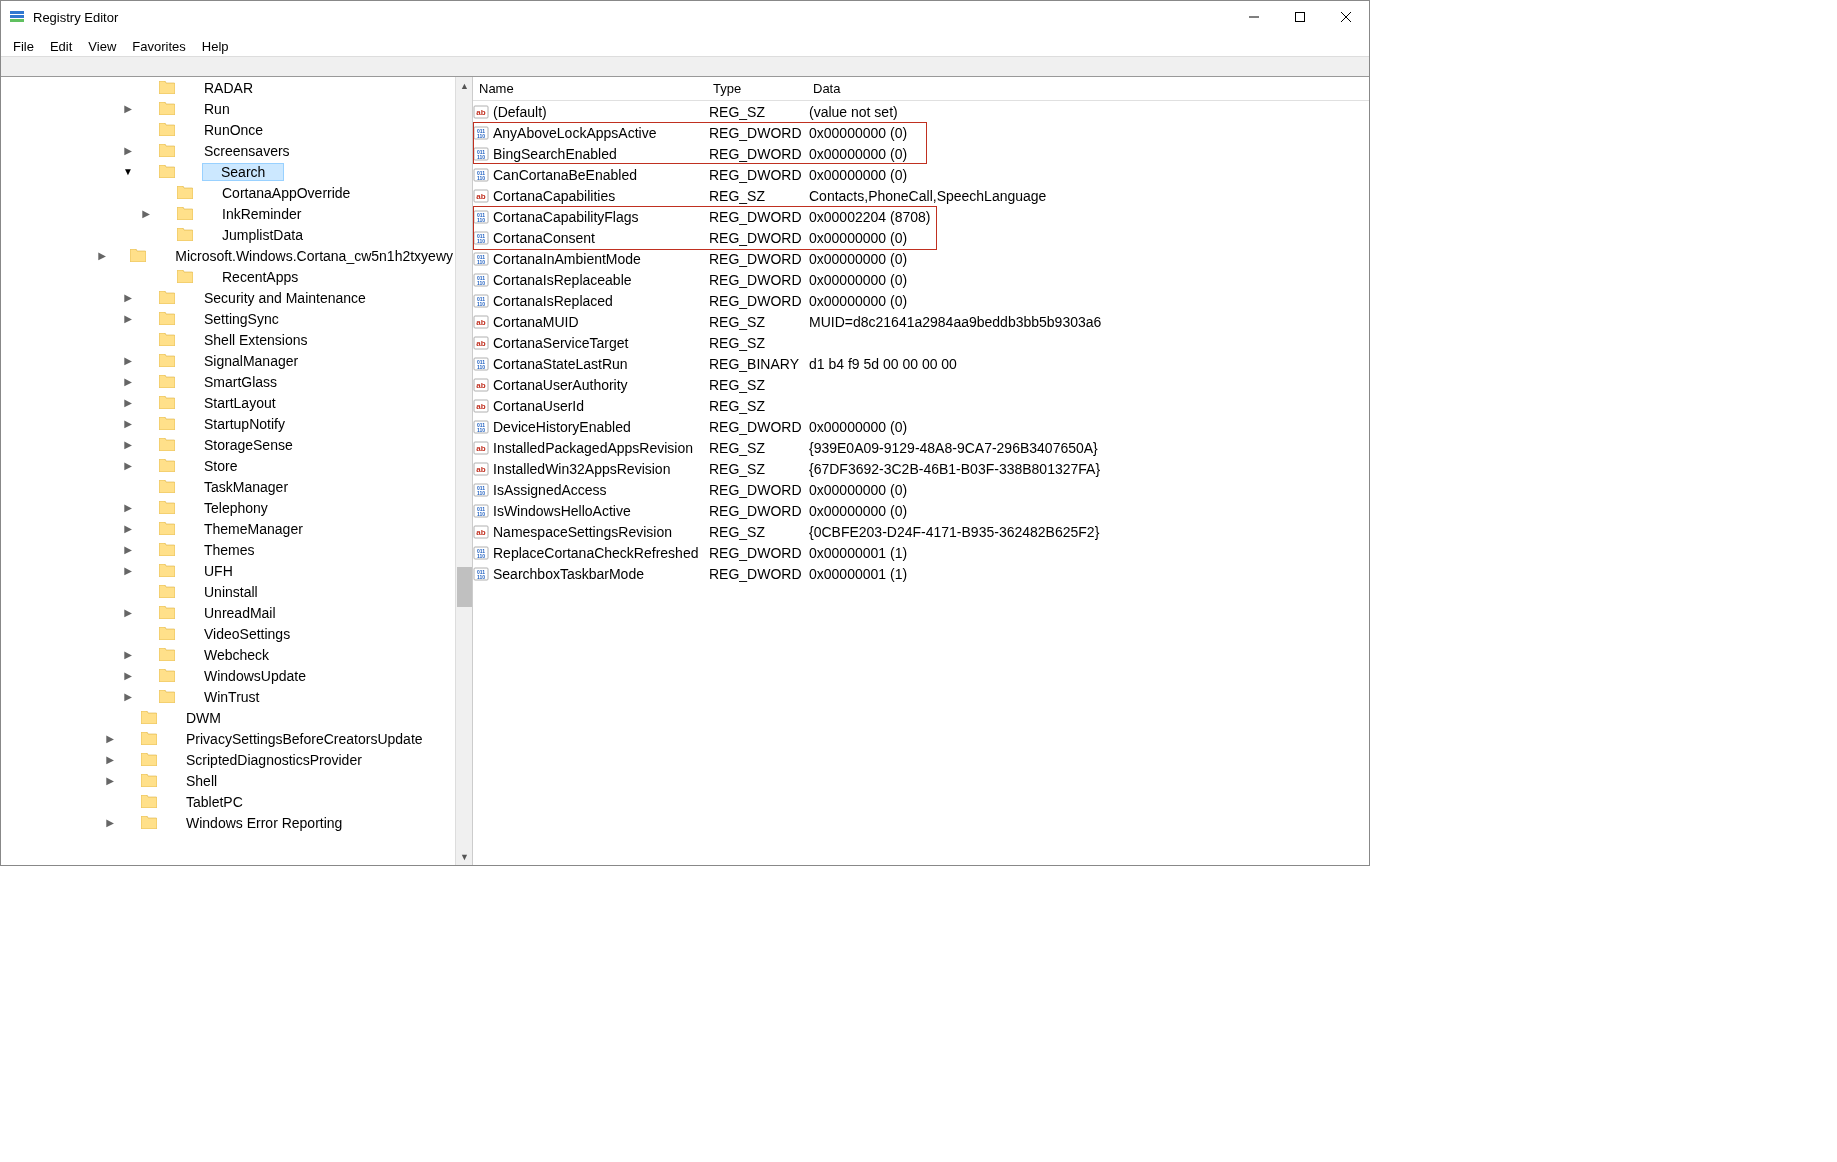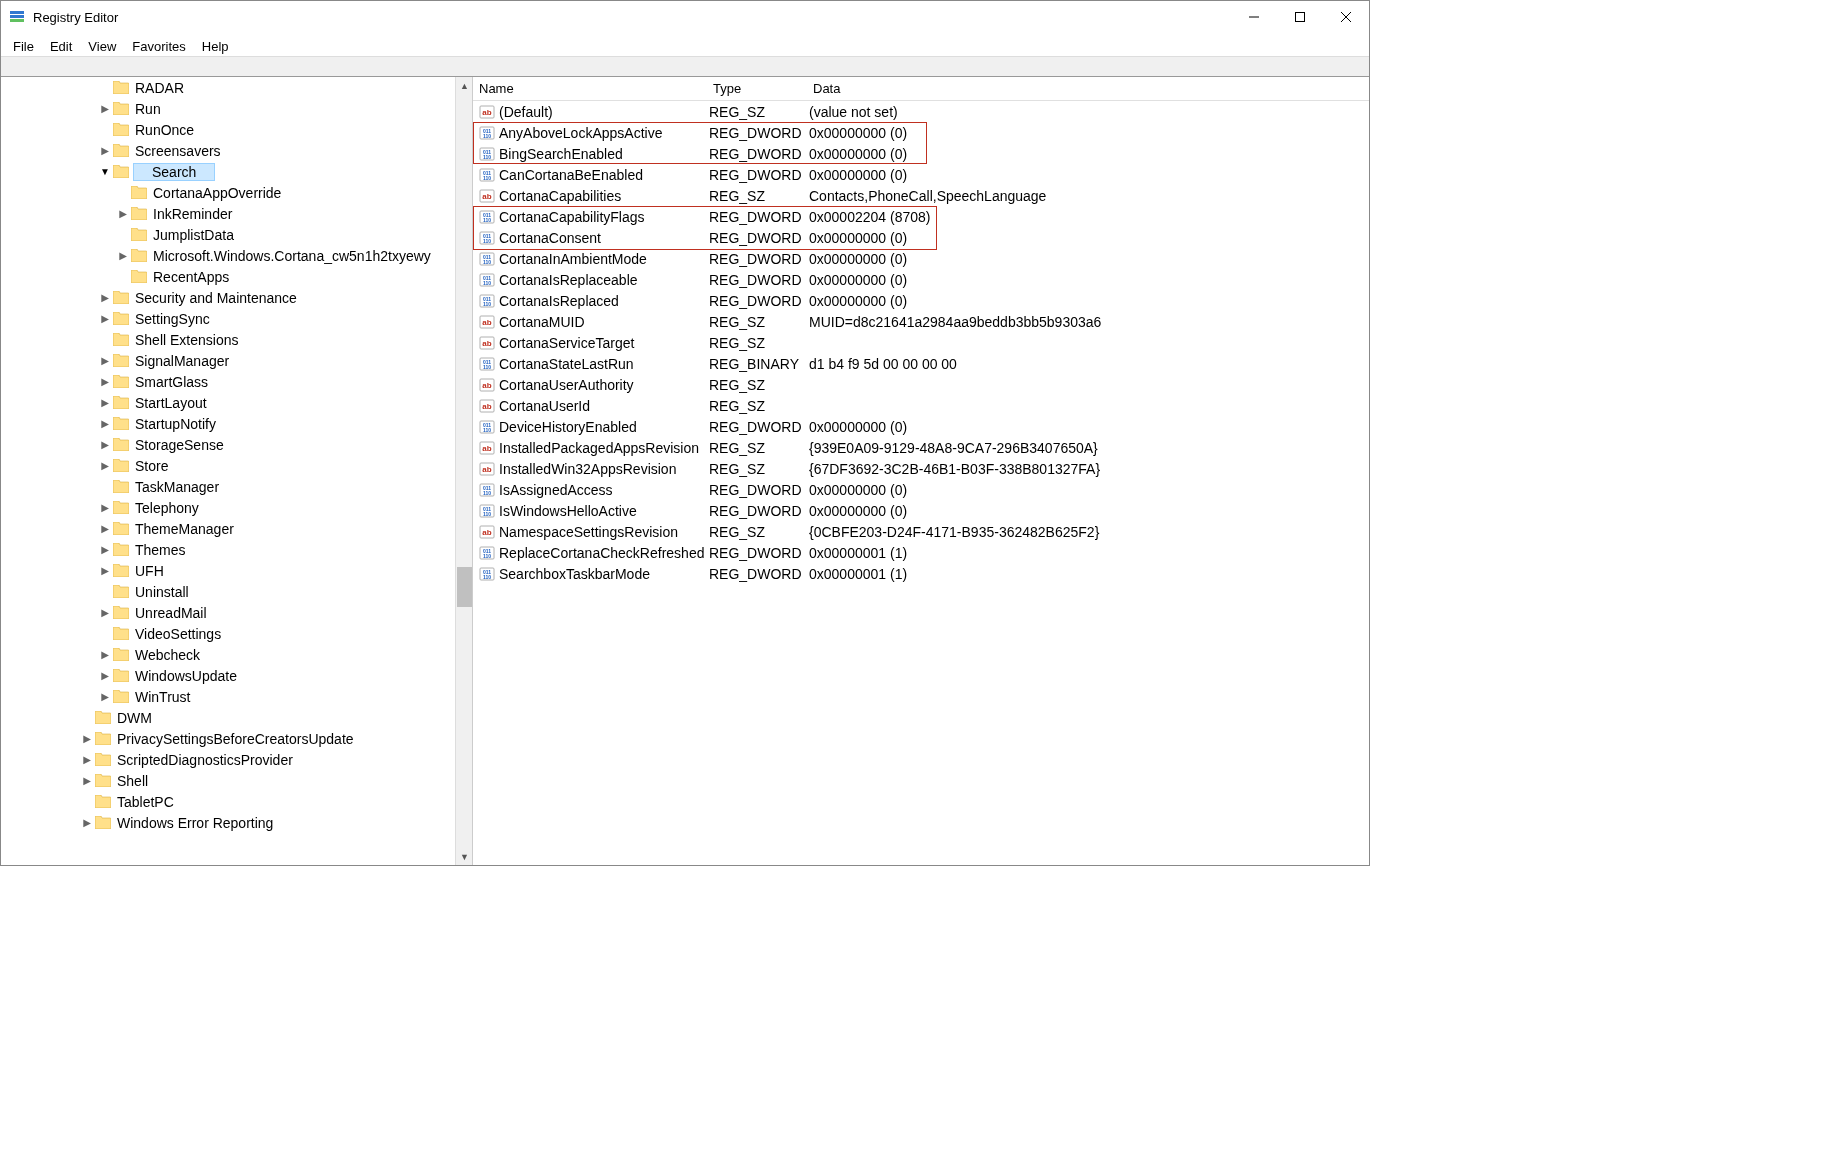--- a/index.html
+++ b/index.html
@@ -9,37 +9,37 @@
 .titlebar .app-icon { width: 16px; height: 16px; margin-right: 8px; display: inline-flex; align-items: center; justify-content: center; }
 .titlebar .title { font-size: 13px; }
 .window-controls { margin-left: auto; display: flex; }
 .window-controls .ctrl { width: 46px; height: 32px; display: flex; align-items: center; justify-content: center; cursor: pointer; }
 .menubar { height: 24px; display: flex; align-items: flex-end; padding: 0 4px; border-bottom: 1px solid #ddd; font-size: 13px; }
 .menubar .menu-item { padding: 2px 8px; cursor: pointer; }
 .addressbar-area { height: 20px; border-bottom: 1px solid #999; background: #f0f0f0; }
 .panes { flex: 1; display: flex; overflow: hidden; }
 .tree-pane { width: 472px; border-right: 1px solid #ccc; position: relative; overflow: hidden; display: flex; }
 .tree-content { flex: 1; overflow: hidden; }
-.tree-item { height: 21px; display: flex; align-items: center; white-space: nowrap; cursor: pointer; }
+.tree-item { height: 21px; display: flex; align-items: center; white-space: nowrap; cursor: pointer; gap: 23px; }
 .tree-item .expander { width: 16px; height: 16px; display: inline-flex; align-items: center; justify-content: center; font-size: 10px; color: #666; cursor: pointer; }
 .tree-item .expander.open { color: #000; }
 .tree-item .folder-icon { width: 16px; height: 16px; margin-right: 4px; display: inline-flex; align-items: center; justify-content: center; }
 .tree-item .label { padding: 1px 2px; font-size: 14px; }
 .tree-item.selected .label { background: #cce8ff; border: 1px solid #99d1ff; padding: 0 18px; }
 .tree-scrollbar { width: 17px; background: #f0f0f0; border-left: 1px solid #ddd; position: relative; }
 .tree-scrollbar .sb-btn { width: 17px; height: 17px; background: #f0f0f0; display: flex; align-items: center; justify-content: center; font-size: 9px; color: #555; cursor: pointer; position: absolute; }
 .tree-scrollbar .sb-btn.up { top: 0; }
 .tree-scrollbar .sb-btn.down { bottom: 0; }
 .tree-scrollbar .sb-thumb { position: absolute; width: 15px; left: 1px; top: 490px; height: 40px; background: #c0c0c0; border-radius: 0; cursor: pointer; }
 .list-pane { flex: 1; display: flex; flex-direction: column; overflow: hidden; }
 .list-header { height: 24px; display: flex; align-items: center; border-bottom: 1px solid #e0e0e0; font-size: 13px; }
 .list-header .col { padding: 0 6px; border-right: 1px solid transparent; cursor: pointer; }
 .list-body { flex: 1; overflow: auto; position: relative; }
 .list-row { height: 21px; display: flex; align-items: center; font-size: 14px; cursor: pointer; }
-.col-name { width: 234px; padding-left: 6px; display: flex; align-items: center; overflow: hidden; }
+.col-name { width: 234px; display: flex; align-items: center; overflow: hidden; }
 .col-type { width: 100px; padding-left: 2px; overflow: hidden; }
 .col-data { flex: 1; padding-left: 2px; overflow: hidden; white-space: nowrap; }
 .value-icon { width: 16px; height: 16px; margin-right: 4px; display: inline-flex; align-items: center; justify-content: center; flex-shrink: 0; }
 .highlight-box { position: absolute; border: 1.5px solid #c03020; pointer-events: none; z-index: 10; }
 .folder-svg { width: 16px; height: 13px; }
 </style>
 </head>
 <body>
 
 <div class="window">

